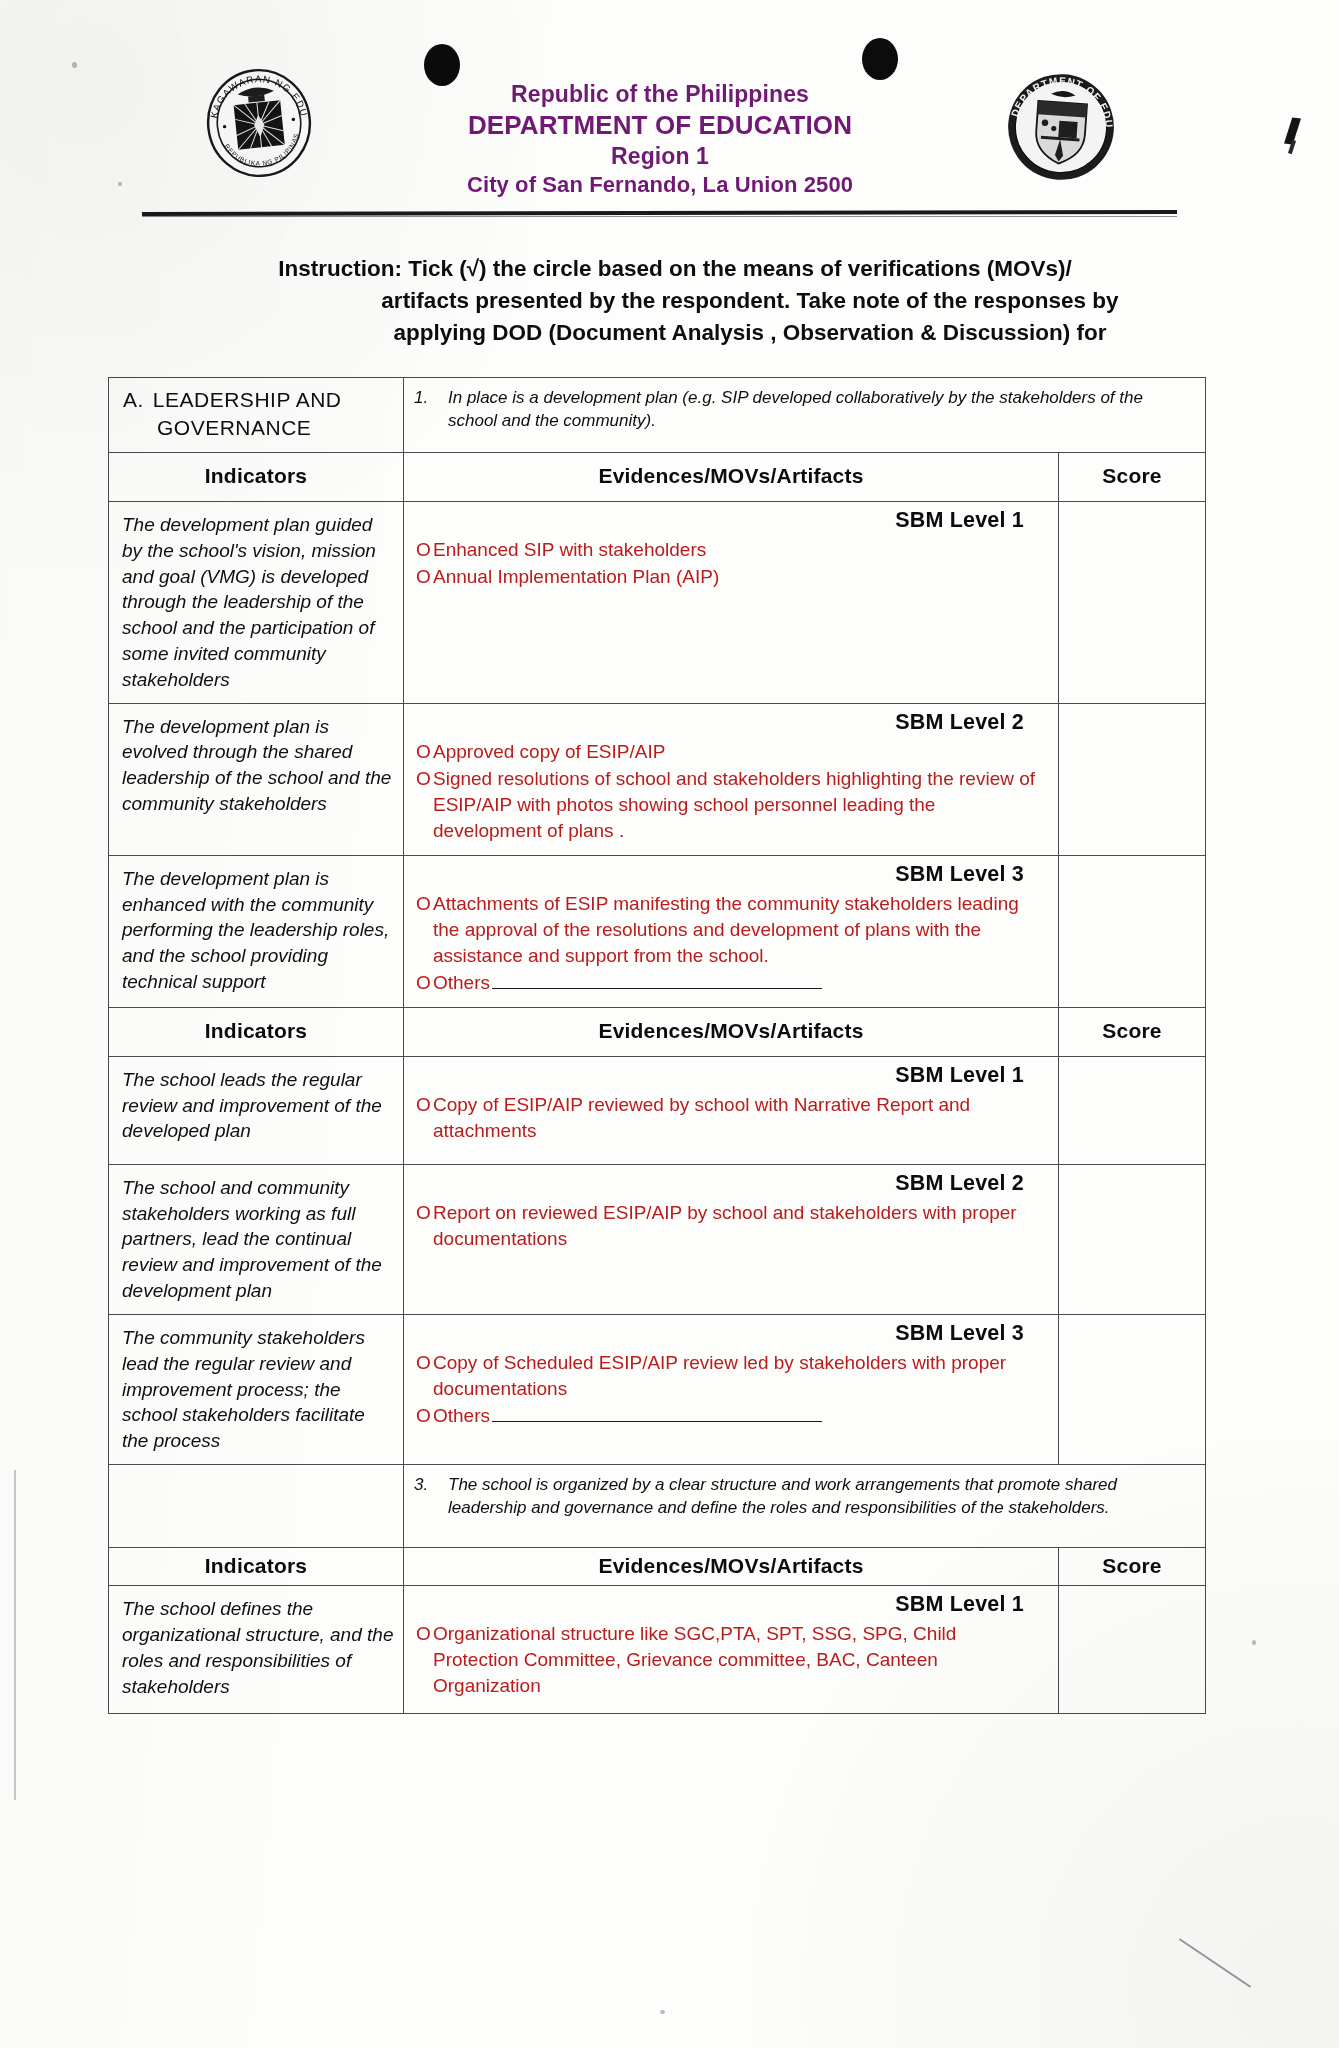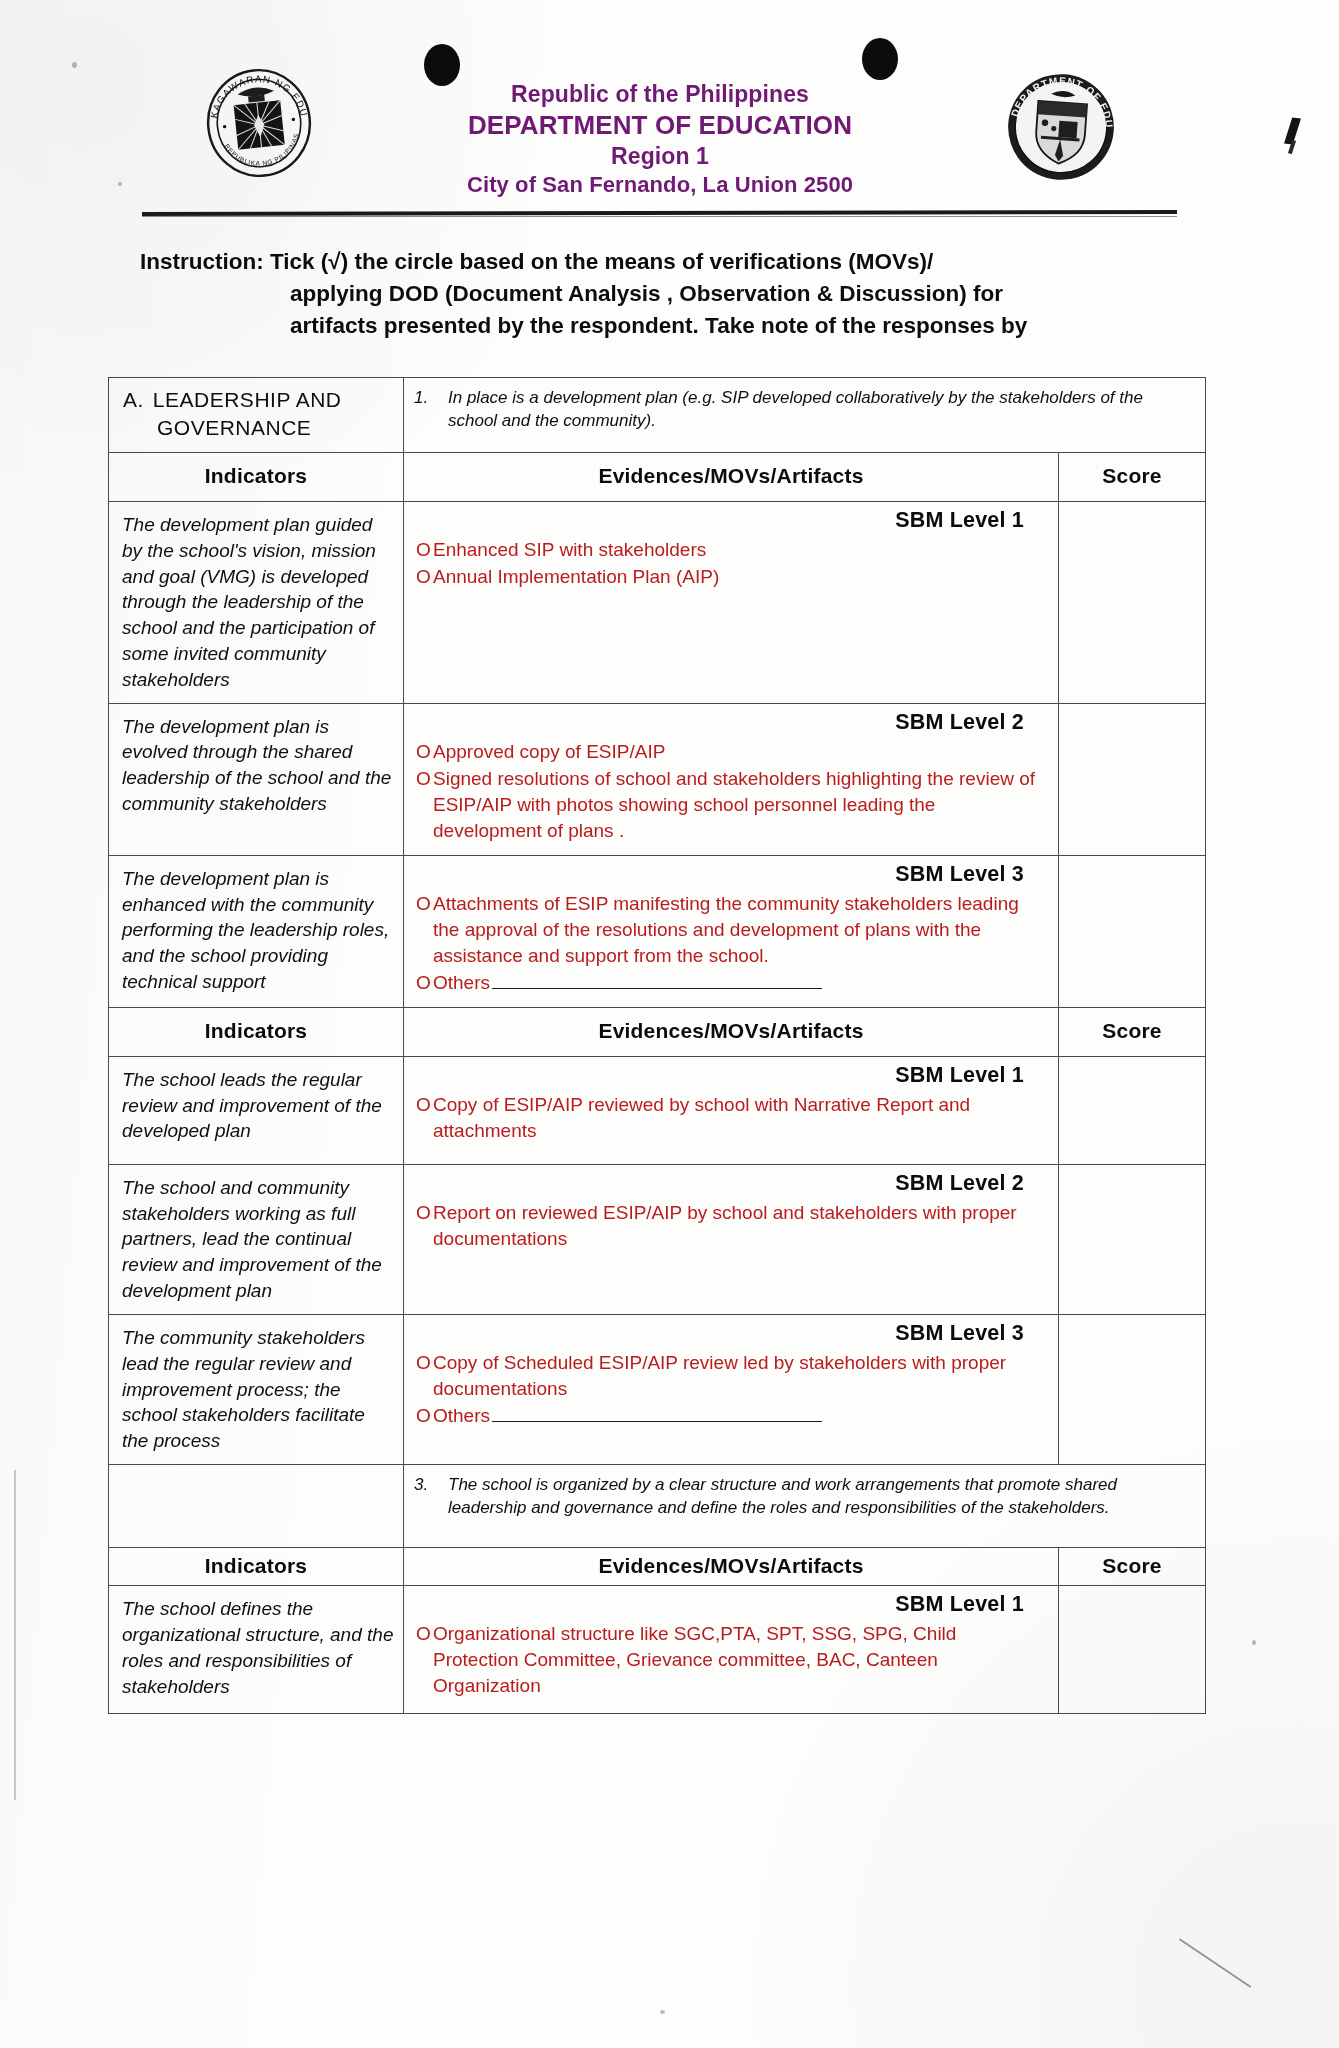--- a/index.html
+++ b/index.html
@@ -96,26 +96,27 @@
   #rule-under-header-soft {
     position: absolute;
     left: 142px; top: 216px;
     width: 1035px; height: 1px;
     background: #8d8d8d;
   }
 
   
   #instruction {
     position: absolute;
-    left: 140px; top: 246px;
+    left: 140px; top: 253px;
     width: 1070px;
     font-size: 22.5px;
     font-weight: bold;
     line-height: 1.42;
     color: #0d0d0d;
+    text-align: center;
   }
   #instruction .ins-line { display: block; white-space: pre; }
   #instruction .ins-line.indent { padding-left: 150px; }
 
   
   #form-table {
     position: absolute;
     left: 108px; top: 377px;
     width: 1097px;
     border-collapse: collapse;
@@ -346,22 +347,22 @@
 
     <div class="punch-hole" id="hole-1"></div>
     <div class="punch-hole" id="hole-2"></div>
 
     <div id="rule-under-header"></div>
     <div id="rule-under-header-soft"></div>
   </div>
 
   <div id="instruction">
     <span class="ins-line">Instruction: Tick (√) the circle based on the means of verifications (MOVs)/</span>
+    <span class="ins-line indent">artifacts presented by the respondent. Take note of the responses by</span>
     <span class="ins-line indent">applying DOD (Document Analysis , Observation &amp; Discussion) for</span>
-    <span class="ins-line indent">artifacts presented by the respondent. Take note of the responses by</span>
   </div>
 
   <table id="form-table">
     <colgroup>
       <col class="col-ind">
         <col class="col-ev">
         <col class="col-sc">
     </colgroup>
     <tbody>
 

